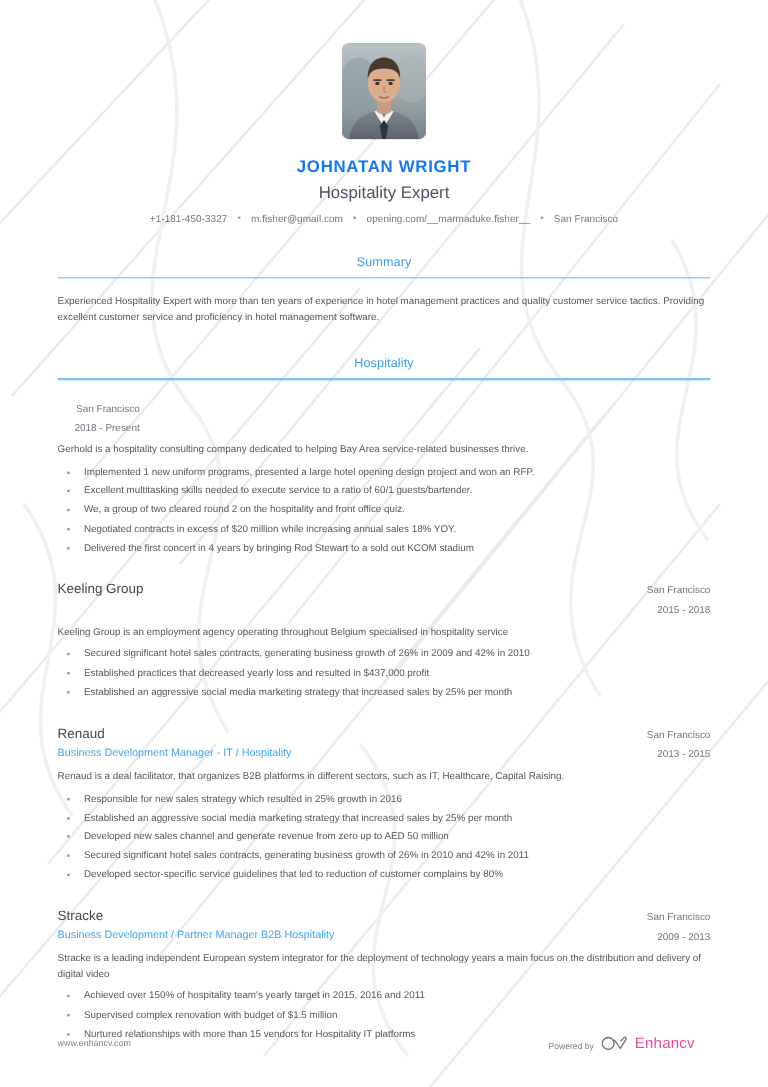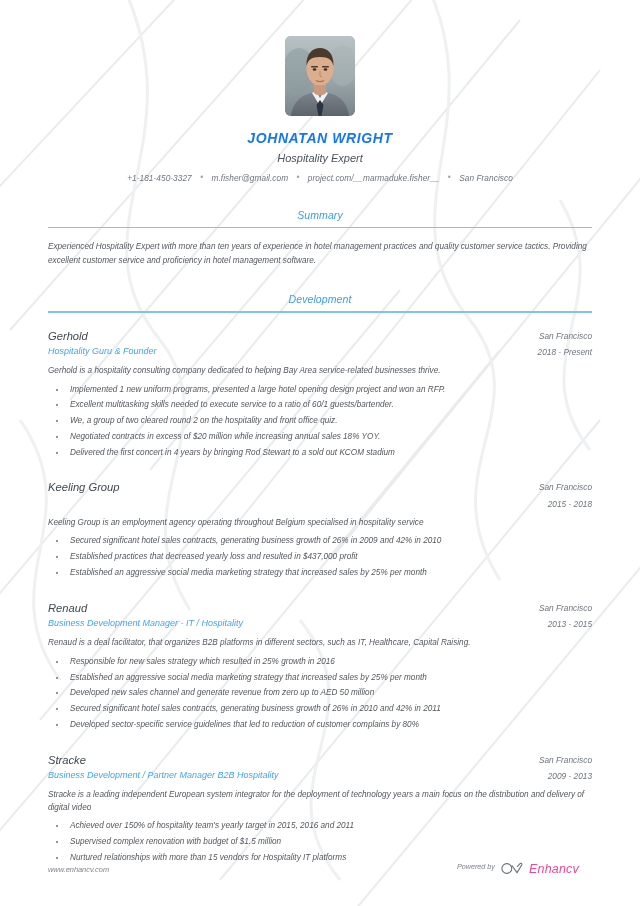--- a/index.html
+++ b/index.html
@@ -11,21 +11,20 @@
     font-family: "Liberation Sans", sans-serif;
     -webkit-font-smoothing: antialiased;
   }
 
   .page {
     position: relative;
     width: 640px;
     height: 906px;
     background: #ffffff;
     overflow: hidden;
-    font-style: italic;
   }
 
   
   .watermark {
     position: absolute;
     inset: 0;
     width: 640px;
     height: 906px;
     z-index: 0;
     pointer-events: none;
@@ -54,21 +53,21 @@
   .full-name {
     font-size: 14px;
     font-weight: bold;
     letter-spacing: 0.6px;
     color: #1677f2;
     line-height: 1.2;
   }
 
   .job-headline {
     margin-top: 5px;
-    font-size: 11px;
+    font-size: 14px;
     color: #4a5360;
     font-weight: 400;
   }
 
   .contact-line {
     margin-top: 9px;
     font-size: 8.3px;
     color: #6d757e;
     letter-spacing: 0.05px;
   }
@@ -181,21 +180,21 @@
     justify-content: space-between;
     align-items: center;
     z-index: 3;
   }
   .footer-url {
     font-size: 7.4px;
     color: #7c838b;
   }
   .footer-right {
     display: flex;
-    align-items: flex-start;
+    align-items: flex-end;
     gap: 6px;
     margin-left: 48px;
   }
   .powered-by {
     font-size: 7.2px;
     color: #7c838b;
   }
   .brand-mark { display: block; }
   .brand-name {
     font-size: 12.5px;
@@ -278,43 +277,39 @@
       </div>
 
       <div class="full-name">JOHNATAN WRIGHT</div>
       <div class="job-headline">Hospitality Expert</div>
 
       <div class="contact-line">
         <span class="contact-item">+1-181-450-3327</span>
         <span class="contact-sep">•</span>
         <span class="contact-item">m.fisher@gmail.com</span>
         <span class="contact-sep">•</span>
-        <span class="contact-item">project.com/__marmaduke.fisher__</span>
+        <span class="contact-item">opening.com/__marmaduke.fisher__</span>
         <span class="contact-sep">•</span>
         <span class="contact-item">San Francisco</span>
       </div>
     </div>
 
     <div class="section">
       <div class="section-title">Summary</div>
       <div class="section-rule"></div>
       <div class="summary-text">Experienced Hospitality Expert with more than ten years of experience in hotel management practices and quality customer service tactics. Providing excellent customer service and proficiency in hotel management software.</div>
     </div>
 
     <div class="section">
-      <div class="section-title">Development</div>
+      <div class="section-title">Hospitality</div>
       <div class="section-rule"></div>
 
       <div class="exp-list" id="exp-list">
           <div class="exp-item">
             <div class="exp-head">
-              <div class="exp-head-left">
-                <div class="company">Gerhold</div>
-                <div class="role">Hospitality Guru &amp; Founder</div>
-              </div>
               <div class="exp-head-right">
                 <div class="loc">San Francisco</div>
                 <div class="dates">2018 - Present</div>
               </div>
             </div>
             <div class="exp-desc">Gerhold is a hospitality consulting company dedicated to helping Bay Area service-related businesses thrive.</div>
             <ul class="bullets">
               <li>Implemented 1 new uniform programs, presented a large hotel opening design project and won an RFP.</li>
               <li>Excellent multitasking skills needed to execute service to a ratio of 60/1 guests/bartender.</li>
               <li>We, a group of two cleared round 2 on the hospitality and front office quiz.</li>

